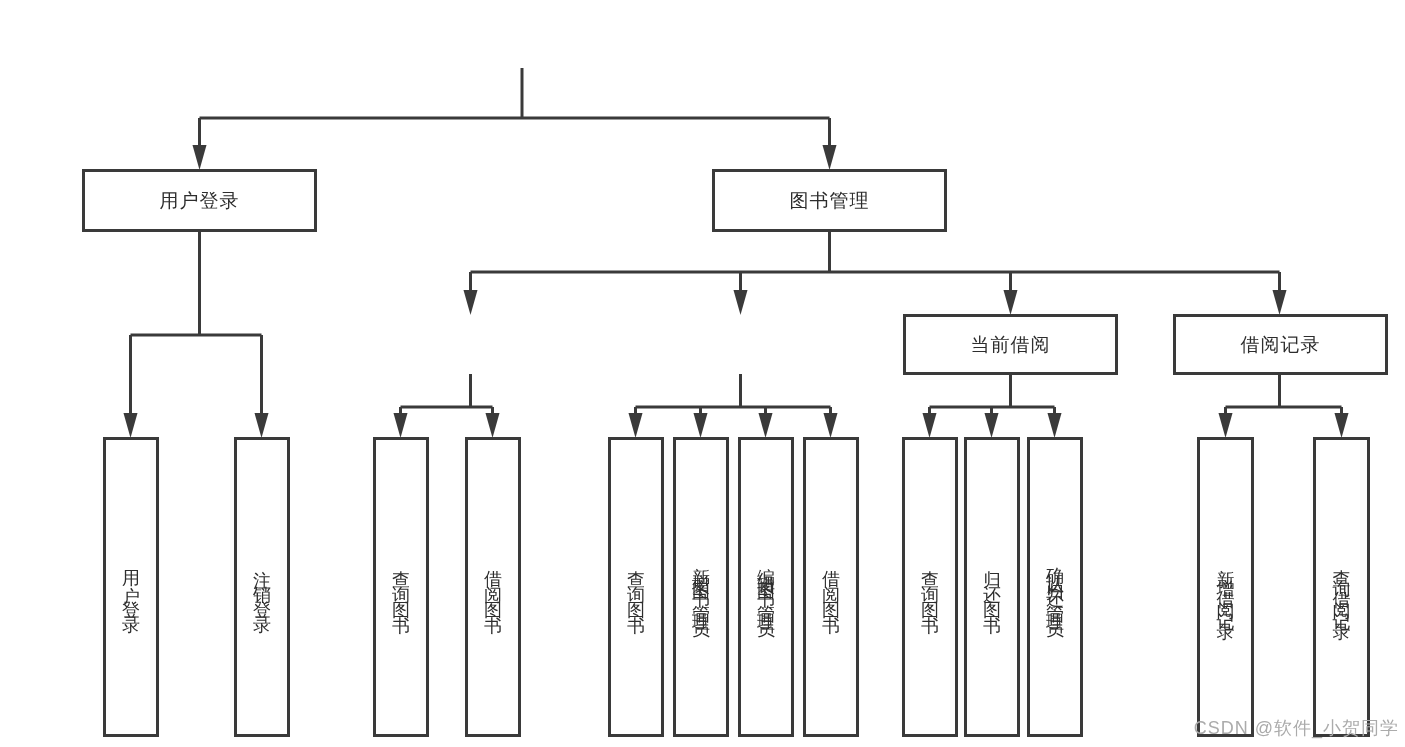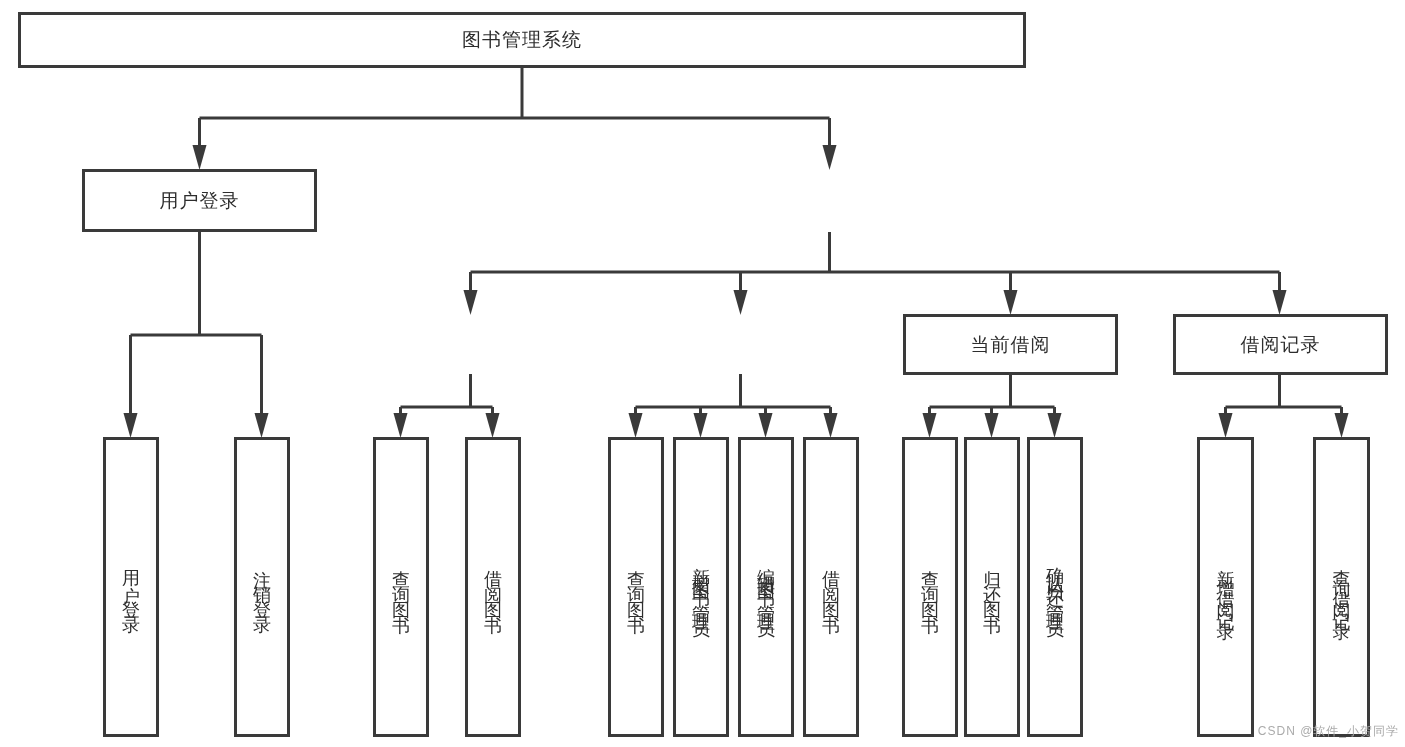--- a/index.html
+++ b/index.html
@@ -29,21 +29,21 @@
     position:absolute;top:437px;width:56px;height:300px;box-sizing:border-box;
     border:3px solid var(--box-border);background:#fff;z-index:1;
     display:flex;align-items:center;justify-content:center;
   }
   .v-label{
     writing-mode:vertical-rl;text-orientation:mixed;white-space:nowrap;
     font-size:18px;color:var(--text);line-height:1;
   }
   .watermark{
     position:absolute;right:6px;bottom:7px;z-index:2;
-    font-size:12px;color:var(--watermark);letter-spacing:1px;
+    font-size:18px;color:var(--watermark);letter-spacing:1px;
   }
 </style>
 </head>
 <body>
 
 <div id="canvas">
 
   <svg id="connectors" width="1405" height="747" viewBox="0 0 1405 747">
       <path d="M522 68 V118"></path>
       <path d="M199.5 118 H829.5"></path>
@@ -92,26 +92,26 @@
       <path d="M991.5 407 V418"></path>
       <polygon points="984.5,413 998.5,413 991.5,438"></polygon>
       <path d="M1054.5 407 V418"></path>
       <polygon points="1047.5,413 1061.5,413 1054.5,438"></polygon>
       <path d="M1225.5 407 V418"></path>
       <polygon points="1218.5,413 1232.5,413 1225.5,438"></polygon>
       <path d="M1341.5 407 V418"></path>
       <polygon points="1334.5,413 1348.5,413 1341.5,438"></polygon>
     </svg>
 
-  <div class="node root">
-    <span>图书管理系统</span>
-  </div>
 
   <div class="node lvl2" style="left:82px">
     <span>用户登录</span>
+  </div>
+  <div class="node lvl2" style="left:712px">
+    <span>图书管理</span>
   </div>
 
   <div class="node lvl3" style="left:903px">
     <span>当前借阅</span>
   </div>
   <div class="node lvl3" style="left:1173px">
     <span>借阅记录</span>
   </div>
 
   <div class="leaf" style="left:103px">

